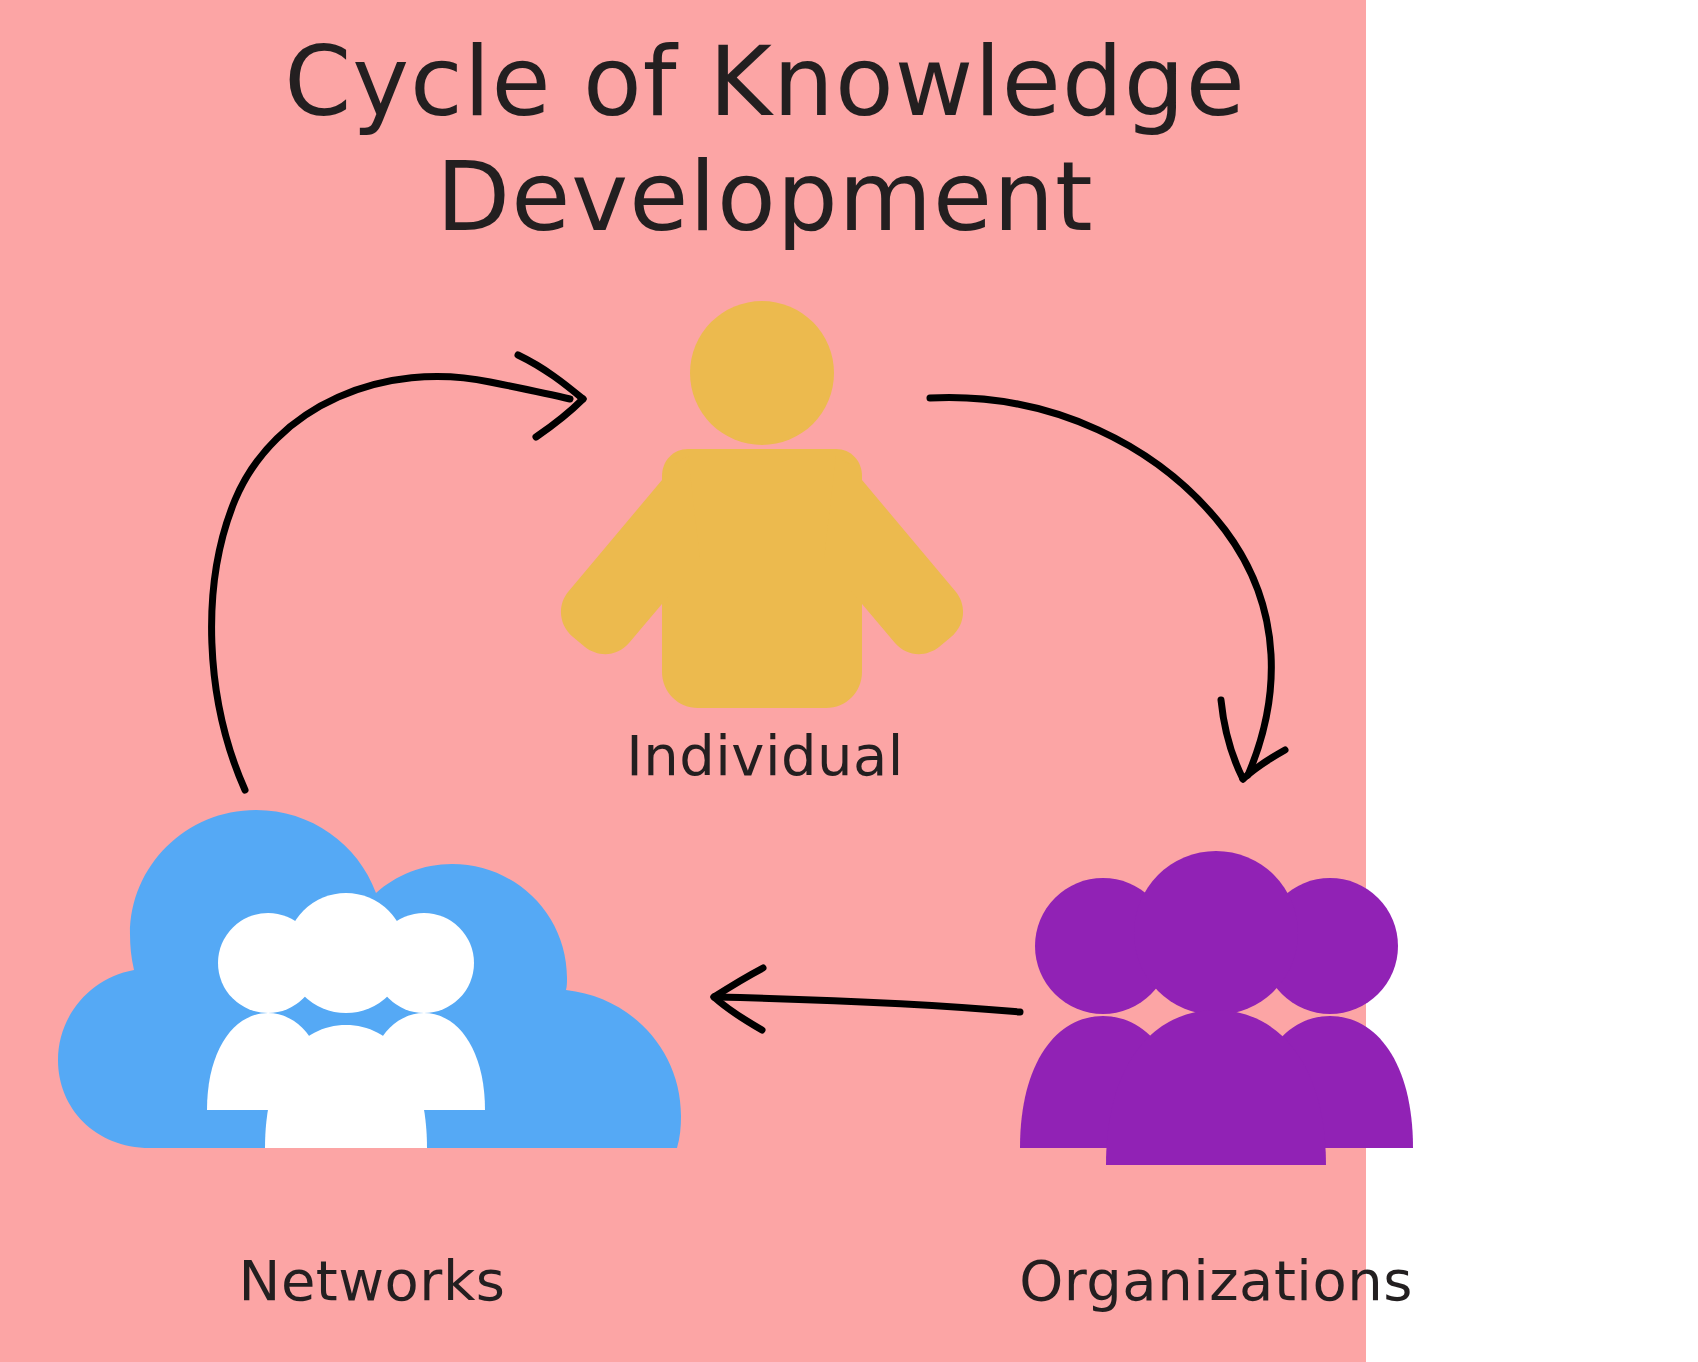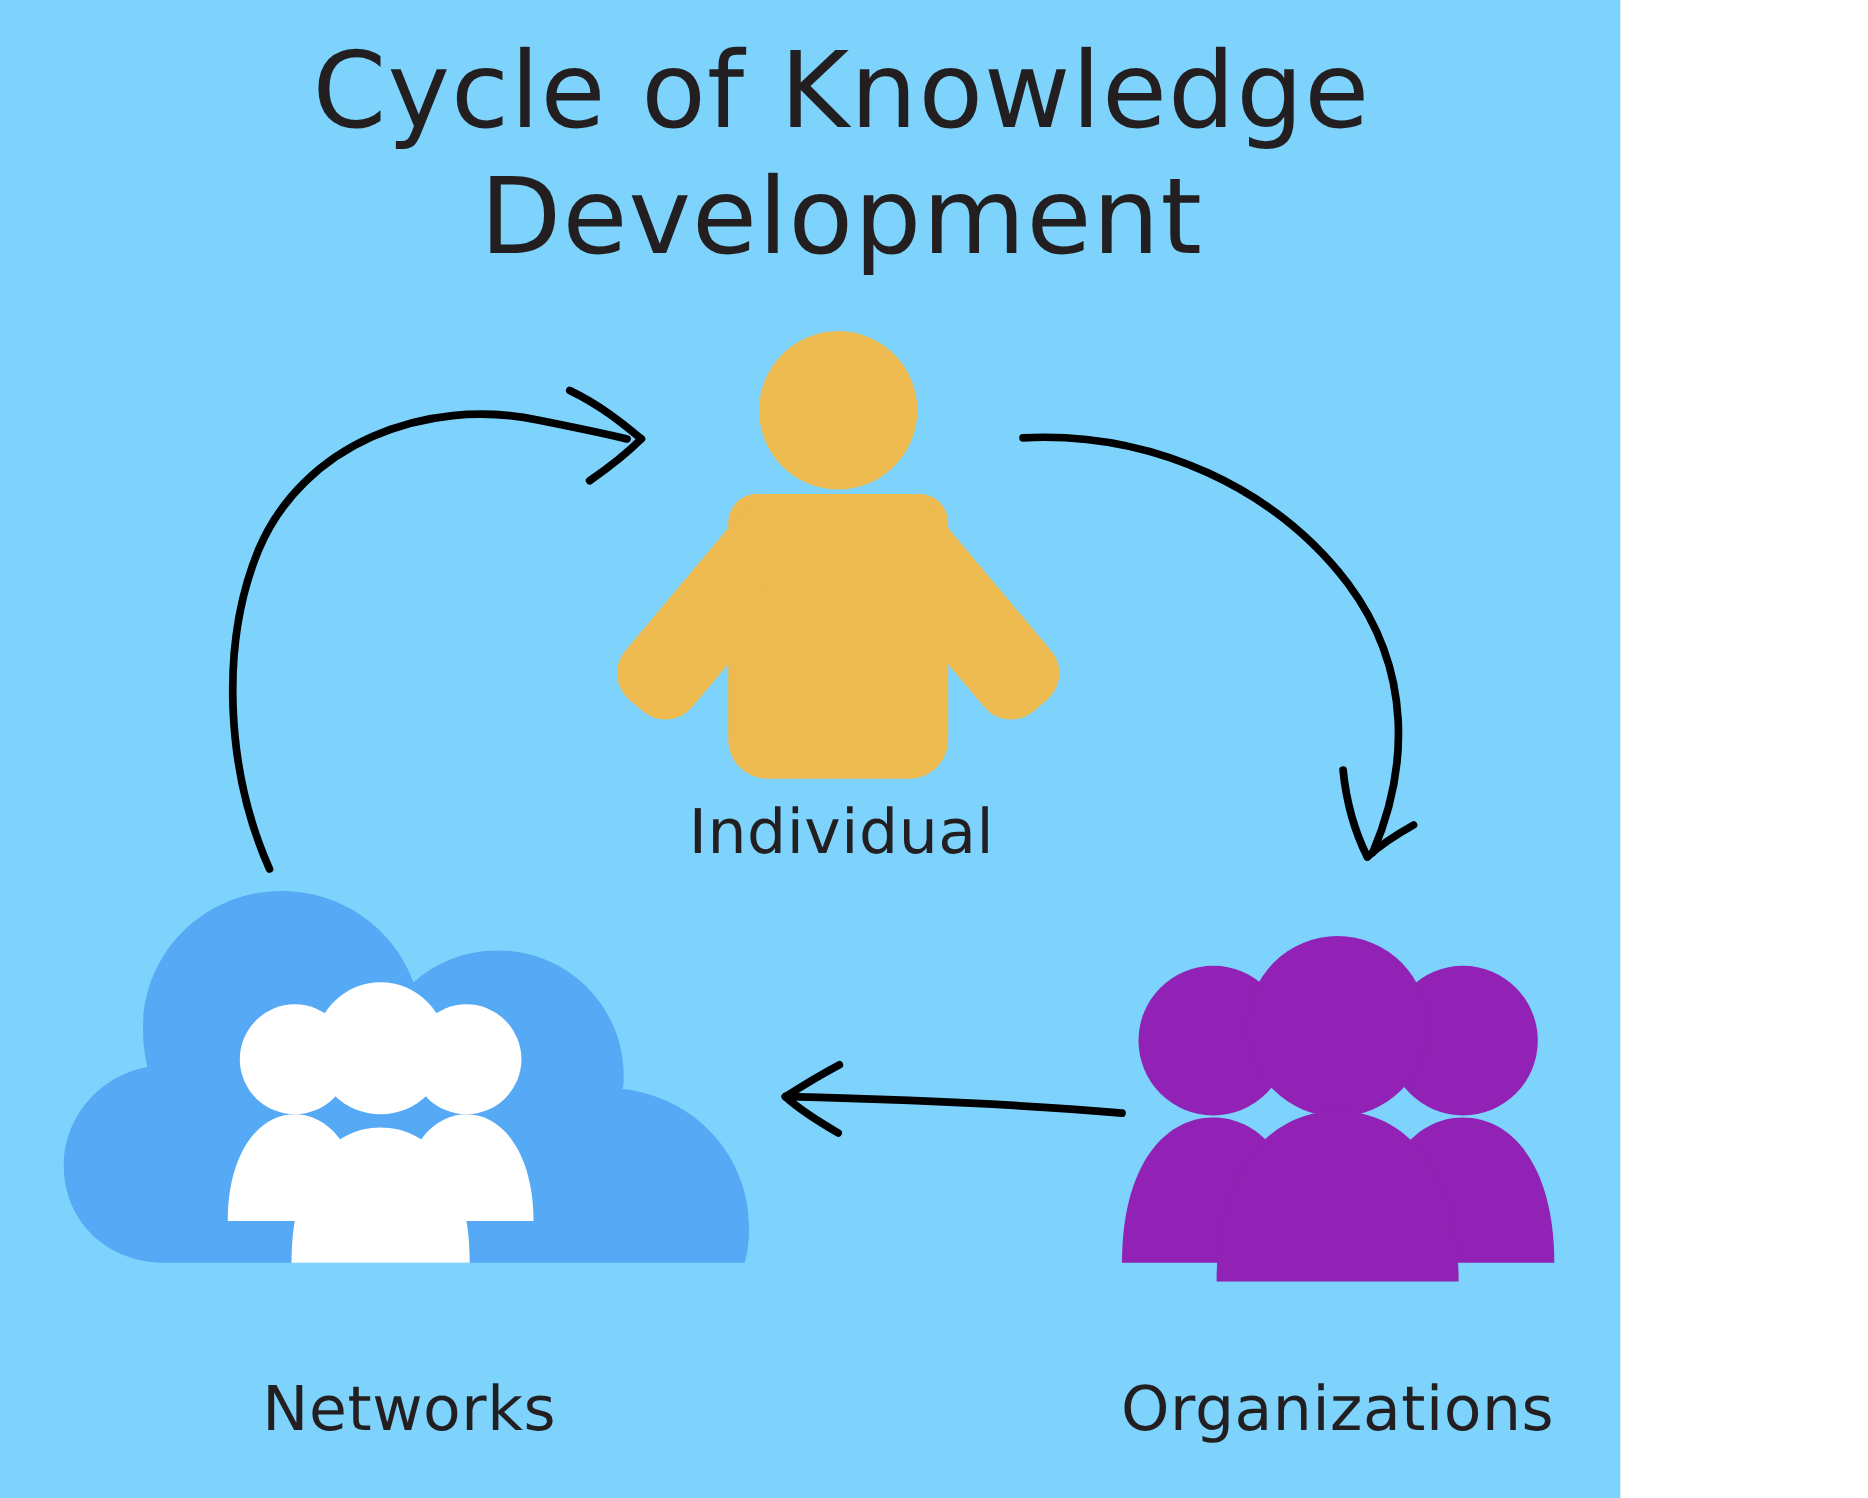--- a/index.html
+++ b/index.html
@@ -9,23 +9,23 @@
     background: #ffffff;
   }
   body {
     width: 1698px;
     height: 1362px;
     overflow: hidden;
     font-family: "DejaVu Sans", sans-serif;
   }
   #diagram-root {
     position: relative;
-    width: 1473px;
+    width: 1366px;
     height: 1362px;
-    background: #7dd3fc;
+    background: #fca5a5;
   }
   #diagram-svg {
     position: absolute;
     top: 0;
     left: 0;
     width: 1698px;
     height: 1362px;
     display: block;
   }
   .title-text {

